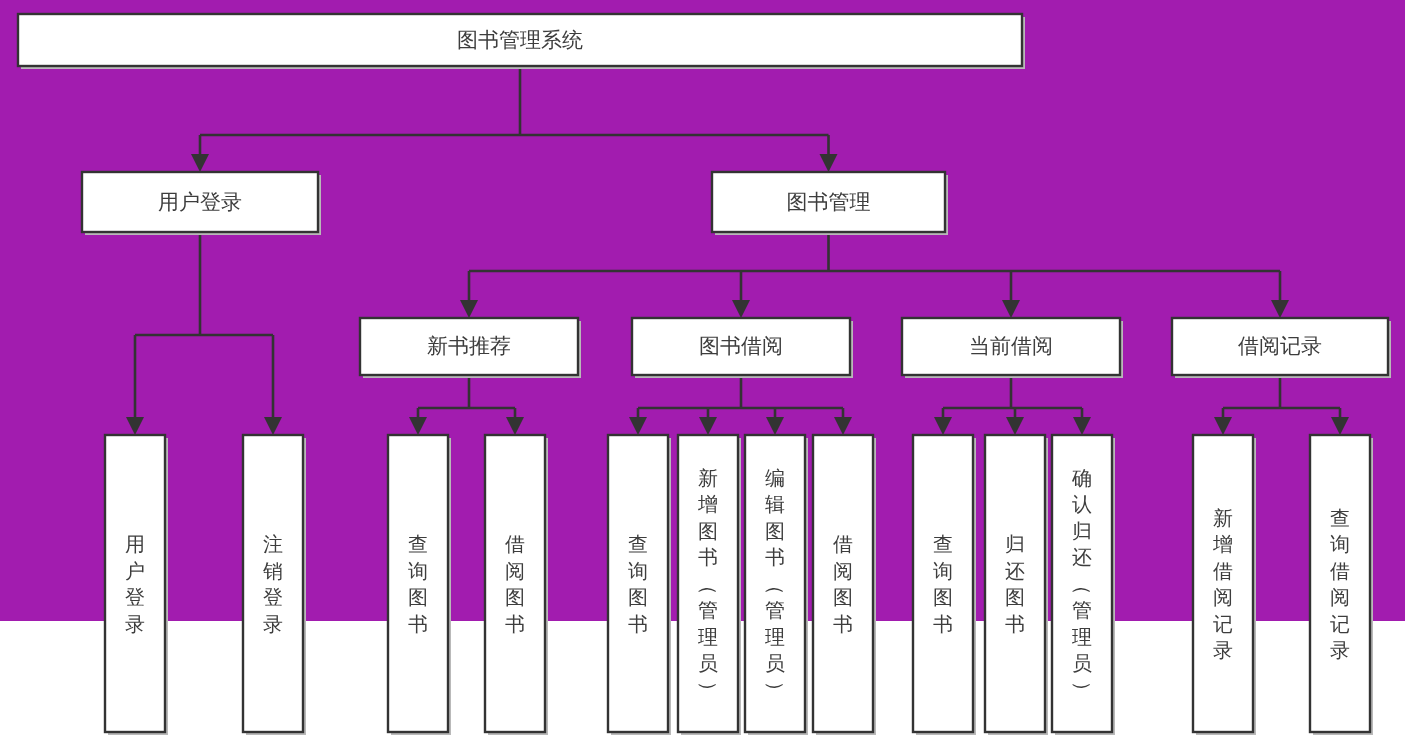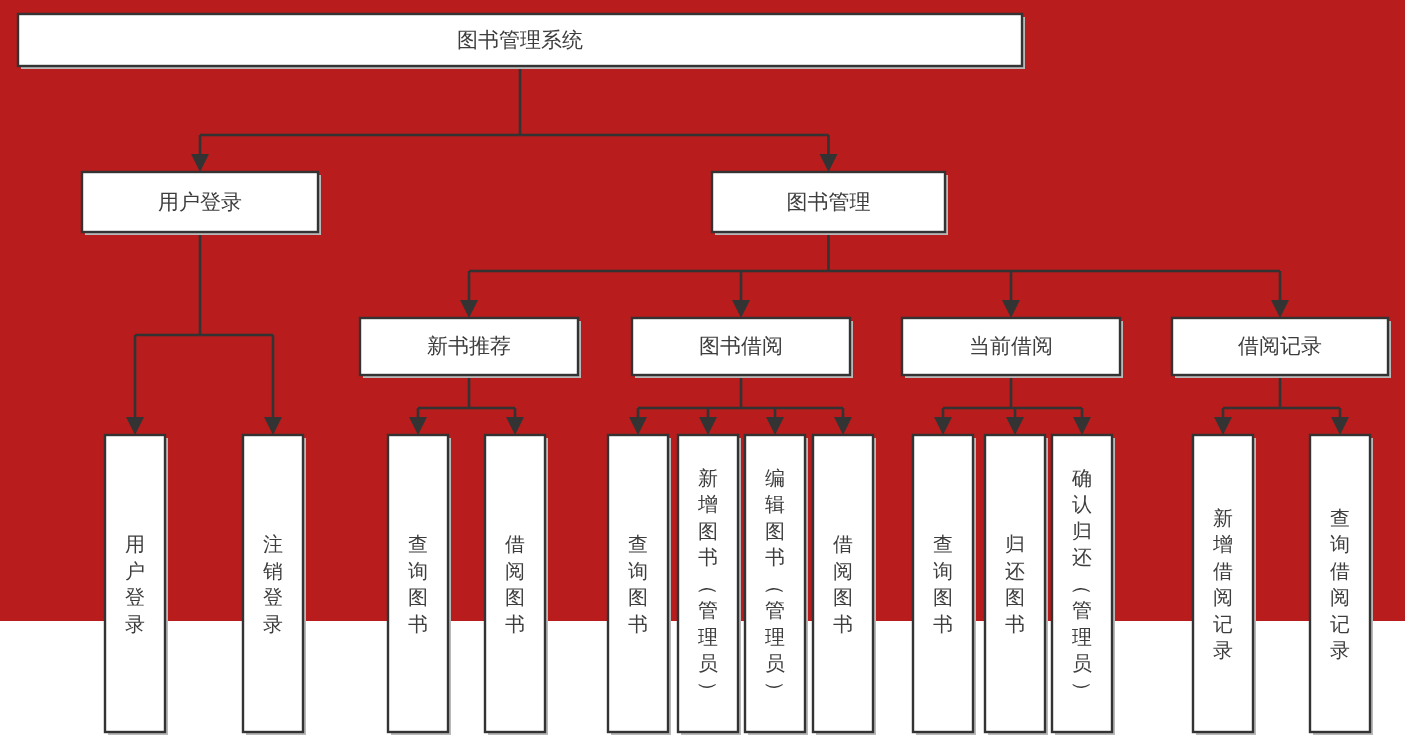--- a/index.html
+++ b/index.html
@@ -10,21 +10,21 @@
   body {
     width: 1405px;
     height: 747px;
     font-family: "Liberation Sans", "DejaVu Sans", sans-serif;
     overflow: hidden;
   }
   #diagram-root {
     position: relative;
     width: 1405px;
     height: 621px;
-    background: #b91c1c;
+    background: #a21caf;
   }
   svg.diagram-canvas {
     position: absolute;
     left: 0;
     top: 0;
     width: 1405px;
     height: 747px;
   }
   .node-box {
     fill: #ffffff;

